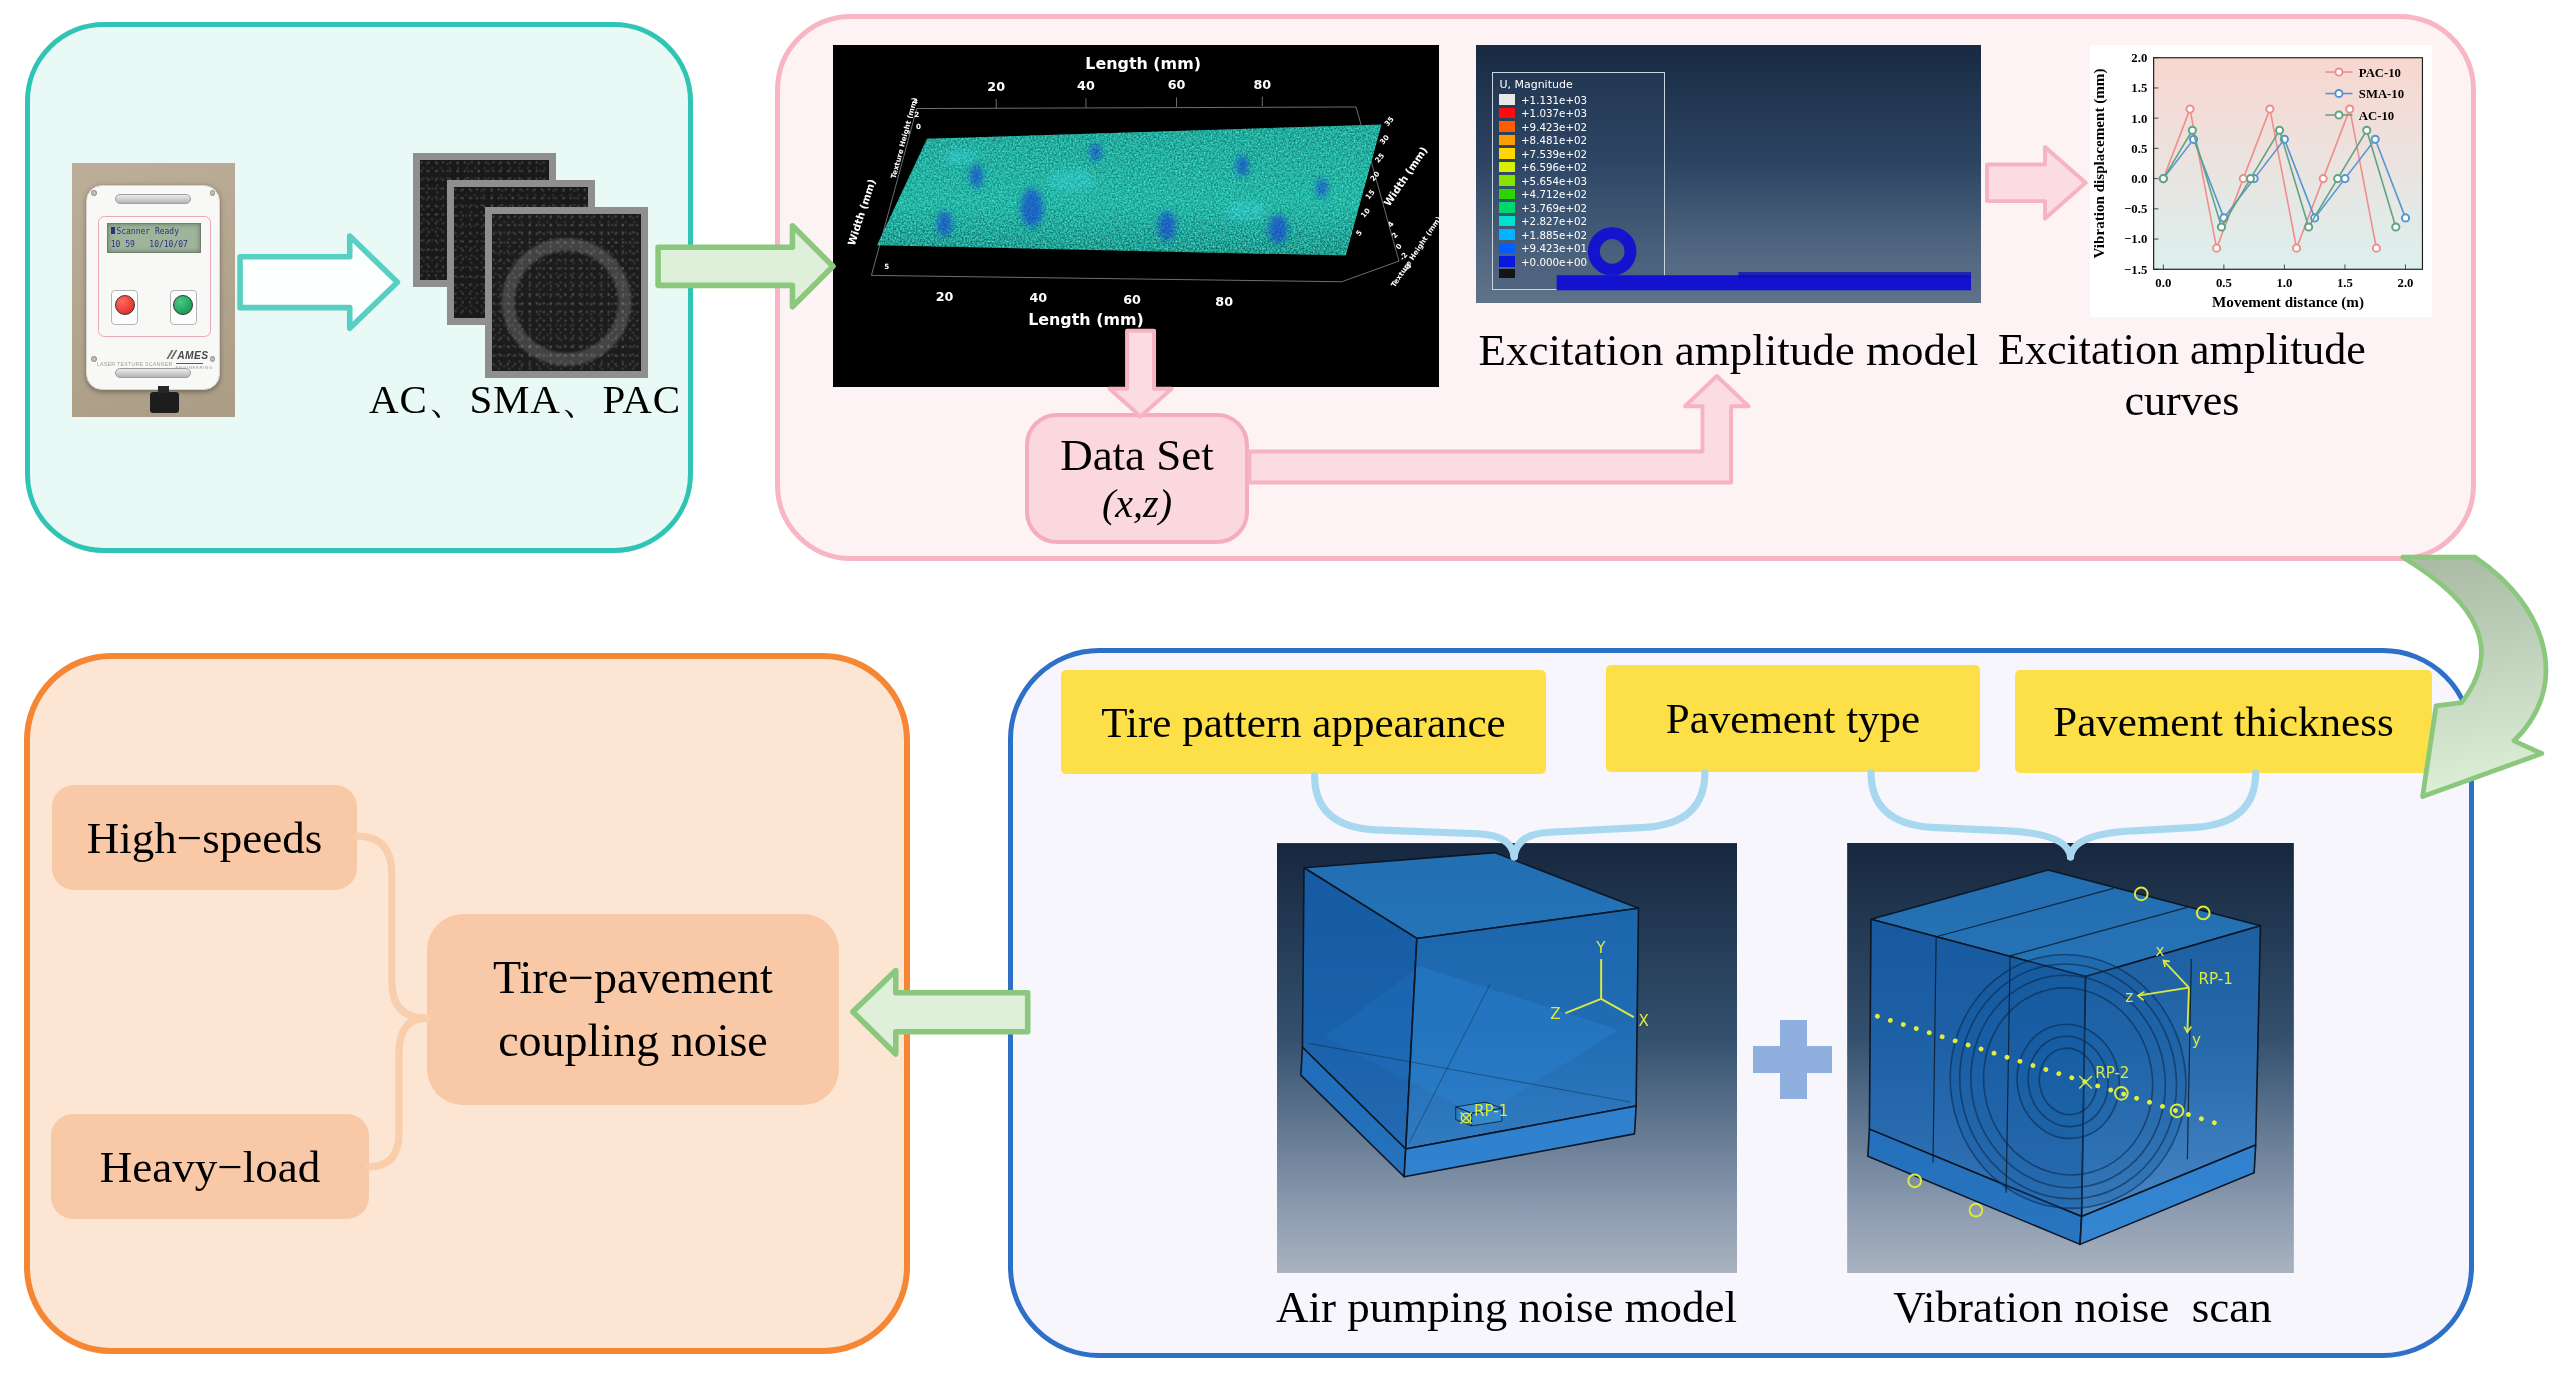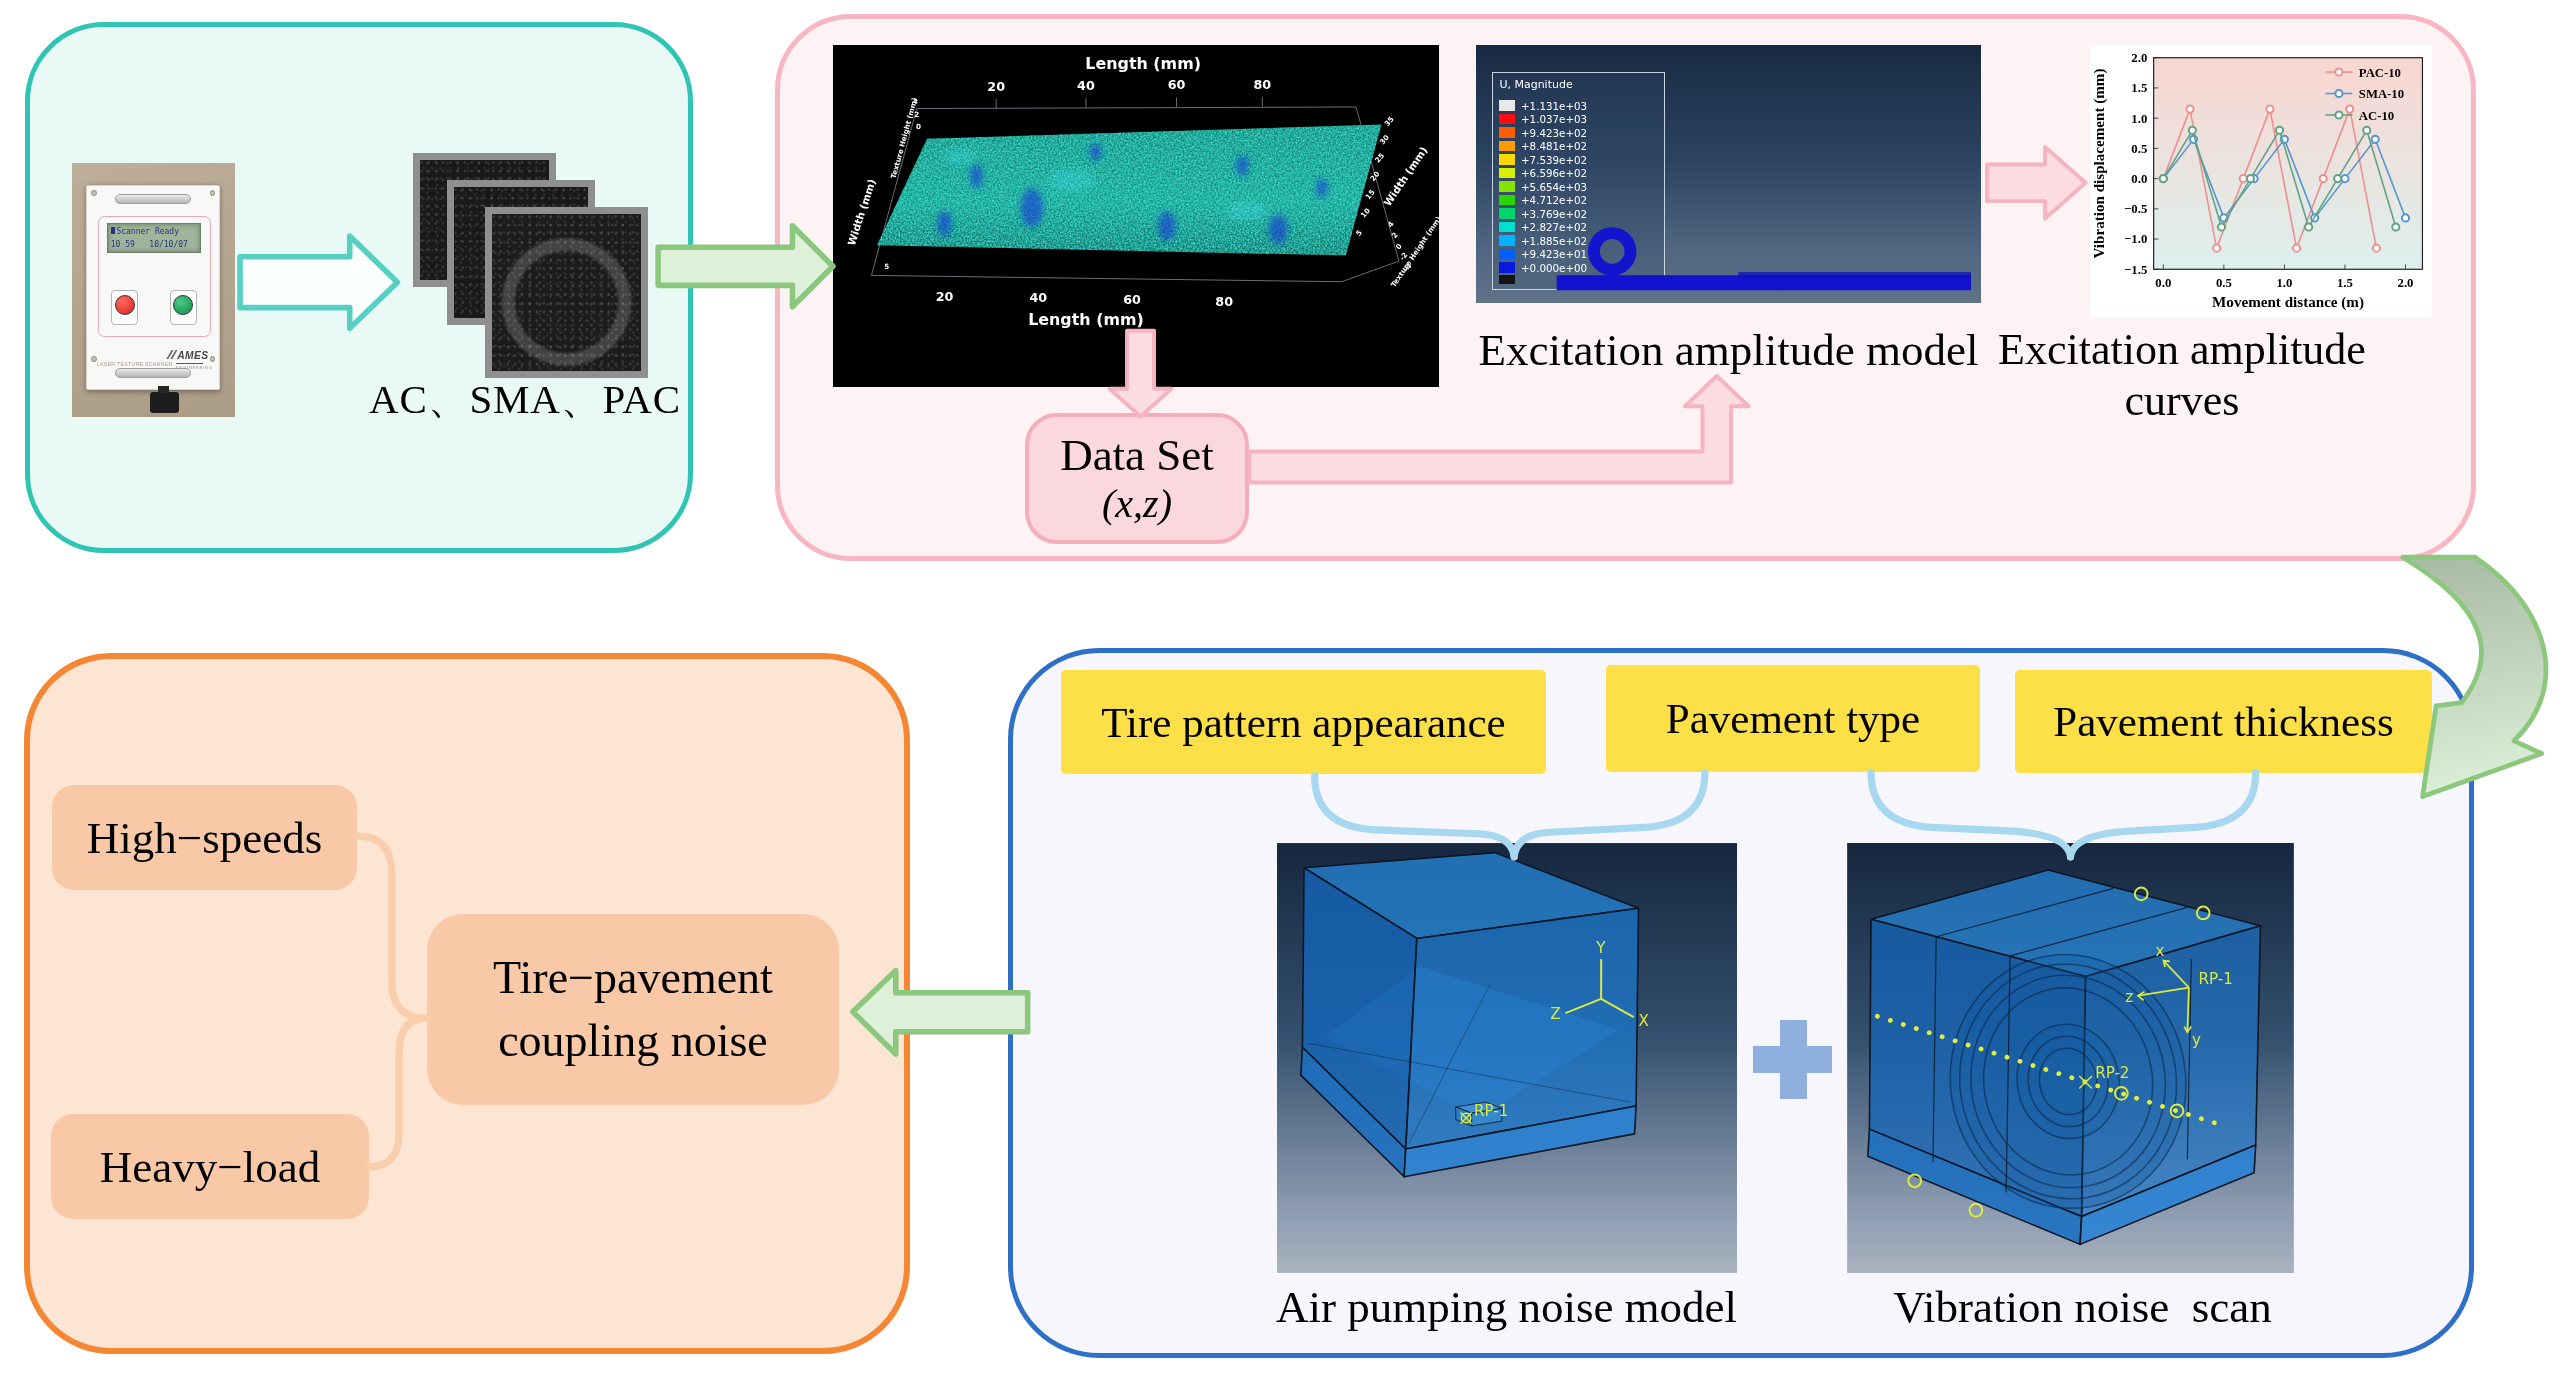--- a/index.html
+++ b/index.html
@@ -8,21 +8,21 @@
   .abs{position:absolute}
   .center{display:flex;align-items:center;justify-content:center;text-align:center}
   .panel{position:absolute;border-radius:79px}
   #teal-panel{left:25.4px;top:22px;width:668px;height:531px;background:#e8f9f6;border:5.6px solid #2fc4b4}
   #pink-panel{left:775px;top:14.3px;width:1701px;height:547px;background:#fdf3f5;border:5.6px solid #f8b6c5;border-radius:76px}
   #orange-panel{left:24px;top:653px;width:886px;height:701px;background:#fce5d2;border:6.4px solid #f58634;border-radius:87px}
   #blue-panel{left:1008px;top:648px;width:1466px;height:710px;background:#f6f6fc;border:5.6px solid #2e6fc8;border-radius:91px}
 
   
   #scanner-photo{left:72px;top:163px;width:163px;height:254px;background:linear-gradient(160deg,#bcae99,#ab9c85)}
-  #scanner-device{position:absolute;left:14.3px;top:22px;width:134px;height:205px;background:#f8f8f6;border:0.8px solid #d8d5cf;border-radius:2px;box-shadow:0 1.6px 4.8px rgba(0,0,0,.35)}
+  #scanner-device{position:absolute;left:14.3px;top:22px;width:134px;height:205px;background:#f8f8f6;border:0.8px solid #d8d5cf;border-radius:16px;box-shadow:0 1.6px 4.8px rgba(0,0,0,.35)}
   .handle{position:absolute;left:50%;transform:translateX(-50%);width:76px;height:10.3px;background:linear-gradient(#ececec,#b5b5b5);border:0.8px solid #9e9e9e;border-radius:6.4px}
   .screw{position:absolute;width:5.6px;height:5.6px;border-radius:50%;background:#c2beb6;border:0.8px solid #8f8b82}
   #device-frame{position:absolute;left:10.3px;top:30px;width:113px;height:121px;border:1.6px solid #eaa8b8;border-radius:6.4px}
   #lcd{position:absolute;left:8px;top:6.4px;width:94px;height:30px;background:#9fb49b;border:0.8px solid #6f7f6d;box-shadow:inset 0 0 4.8px rgba(0,0,0,.35);padding:1.6px 3.2px;font:8px/12.7px "DejaVu Sans Mono",monospace;color:#27357d;white-space:pre;overflow:hidden}
   .cur{display:inline-block;width:4px;height:7.2px;background:#27357d;margin-right:1.6px}
   .btn-pad{position:absolute;top:73px;width:27px;height:35px;background:#fdfdfd;border:0.8px solid #b5b5b5;border-radius:4px}
   .btn{position:absolute;left:50%;top:4px;transform:translateX(-50%);width:20px;height:20px;border-radius:50%;border:1.6px solid #333}
   #btn-red .btn{background:radial-gradient(circle at 35% 30%,#ff6a5e,#dd1f1f)}
   #btn-green .btn{background:radial-gradient(circle at 35% 30%,#49c985,#0e8f46)}
   #ames-logo{position:absolute;right:6.4px;bottom:19px;text-align:left;line-height:1}
@@ -50,21 +50,21 @@
   #scan-label{left:253px;top:256px;width:105px;height:51px;font-size:49px}
   #samples-label{left:358px;top:374px;width:334px;height:51px;font-size:41px;letter-spacing:0.8px}
 
   
   #surface-plot{left:833px;top:45px;width:606px;height:342px;background:#000}
   #dataset-box{left:1025px;top:413px;width:224px;height:131px;background:#fbd7de;border:4.8px solid #f5adbb;border-radius:32px;flex-direction:column;line-height:1.15}
   #dataset-line1{font-size:45px}
   #dataset-line2{font-size:40px;font-style:italic}
   #fem-image{left:1476px;top:45px;width:505px;height:258px;background:linear-gradient(180deg,#182a42 0%,#2c4462 45%,#51678100 0),linear-gradient(180deg,#182a42 0%,#2c4462 45%,#516781 80%,#5f7288 100%)}
   #fem-legend{position:absolute;left:16px;top:27px;width:173px;height:218px;border:1.6px solid #c8d4de;background:rgba(52,76,108,.25);padding:4.8px 6.4px}
-  #fem-legend-title{font:11px "DejaVu Sans",sans-serif;color:#fff;margin-bottom:8px}
+  #fem-legend-title{font:11px "DejaVu Sans",sans-serif;color:#fff;margin-bottom:2px}
   .legend-rows{display:flex;flex-direction:column}
   .legend-rows .li{display:flex;align-items:center;gap:5.6px;height:13.5px;font:10.3px "DejaVu Sans",sans-serif;color:#fff;white-space:nowrap}
   .legend-rows .sw{display:inline-block;width:16px;height:10.3px;flex:none}
   #legend-endcap{width:16px;height:8.7px;background:#141414;margin-top:0.8px}
   #fem-caption{left:1466px;top:322px;width:525px;height:56px;font-size:45px}
   #curves-chart{left:2090px;top:45px;width:342px;height:272px;background:#fff}
   #curves-caption{left:1995px;top:320px;width:374px;height:111px;flex-direction:column;font-size:44px;line-height:1.15}
   .ct{font:bold 16px "Liberation Serif",serif}
   .cl{font:bold 19px "Liberation Serif",serif}
   .cleg{font:bold 16px "Liberation Serif",serif}

